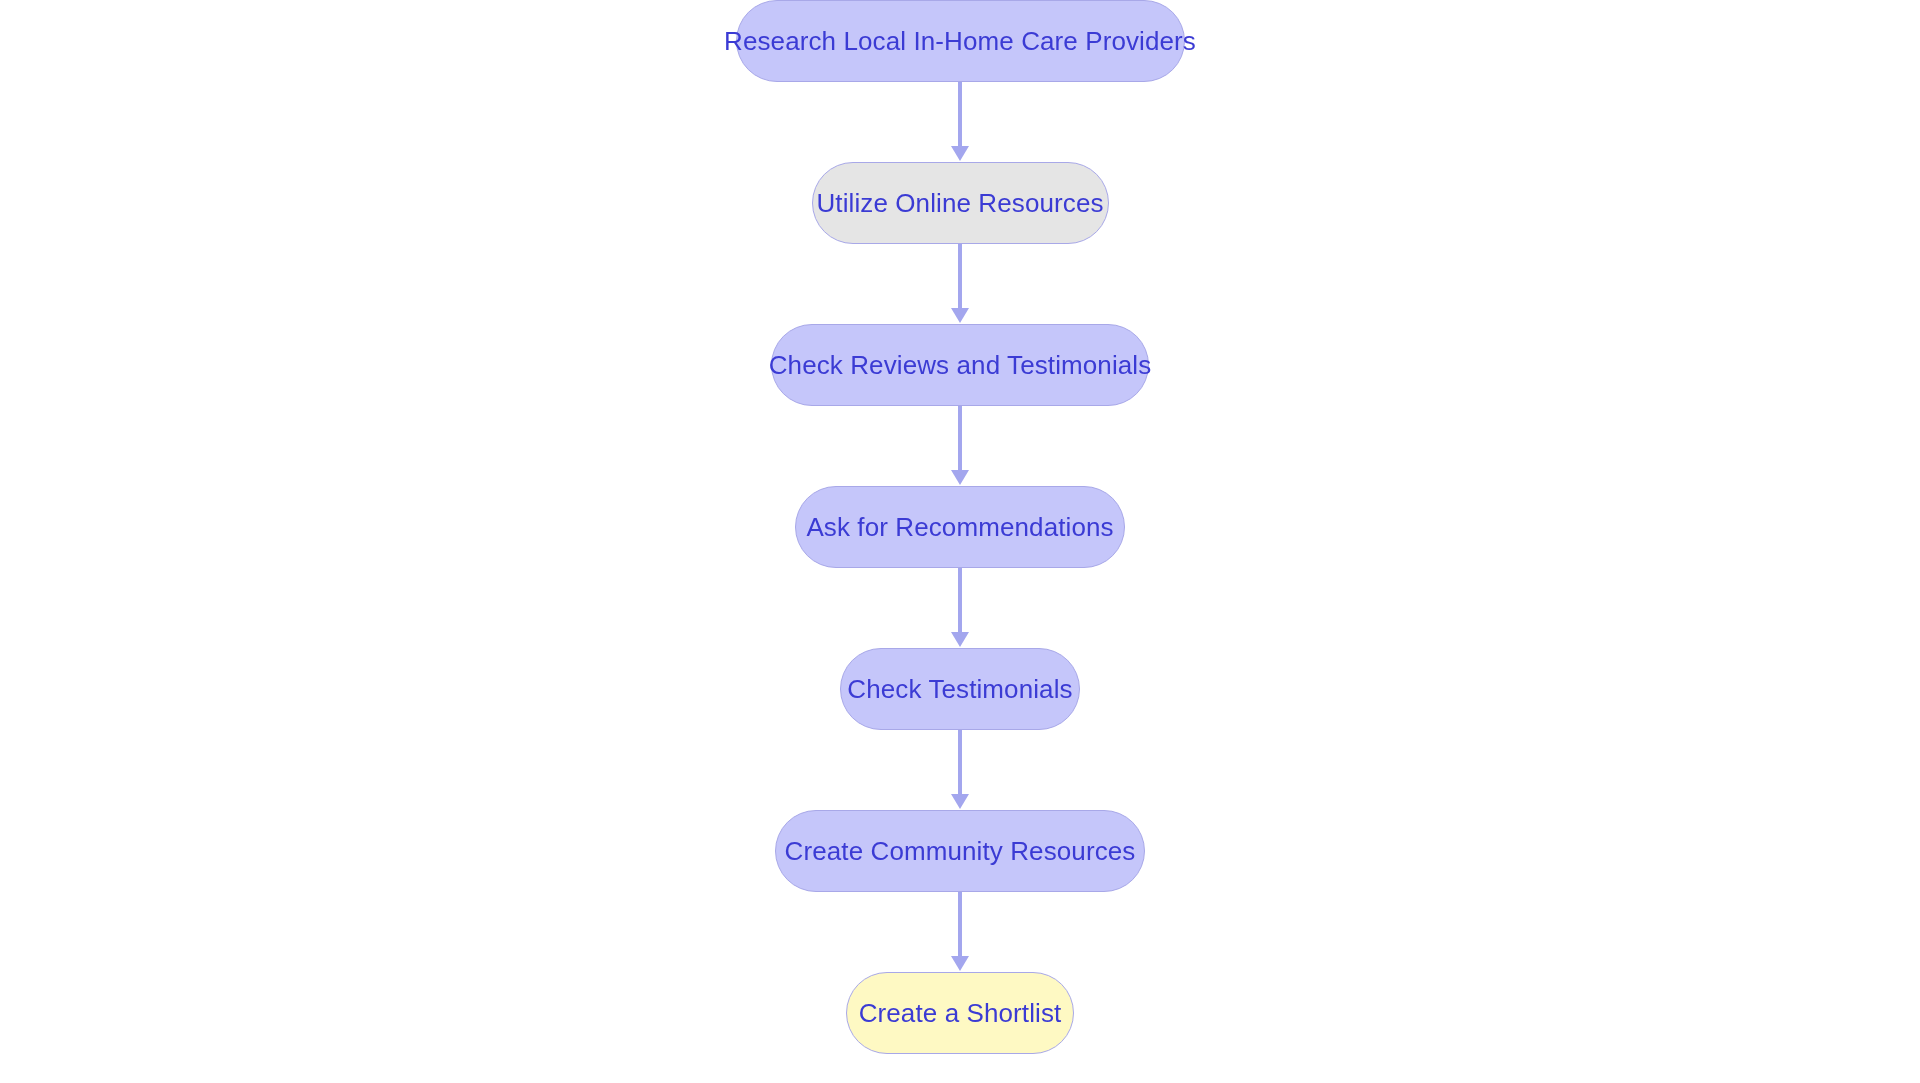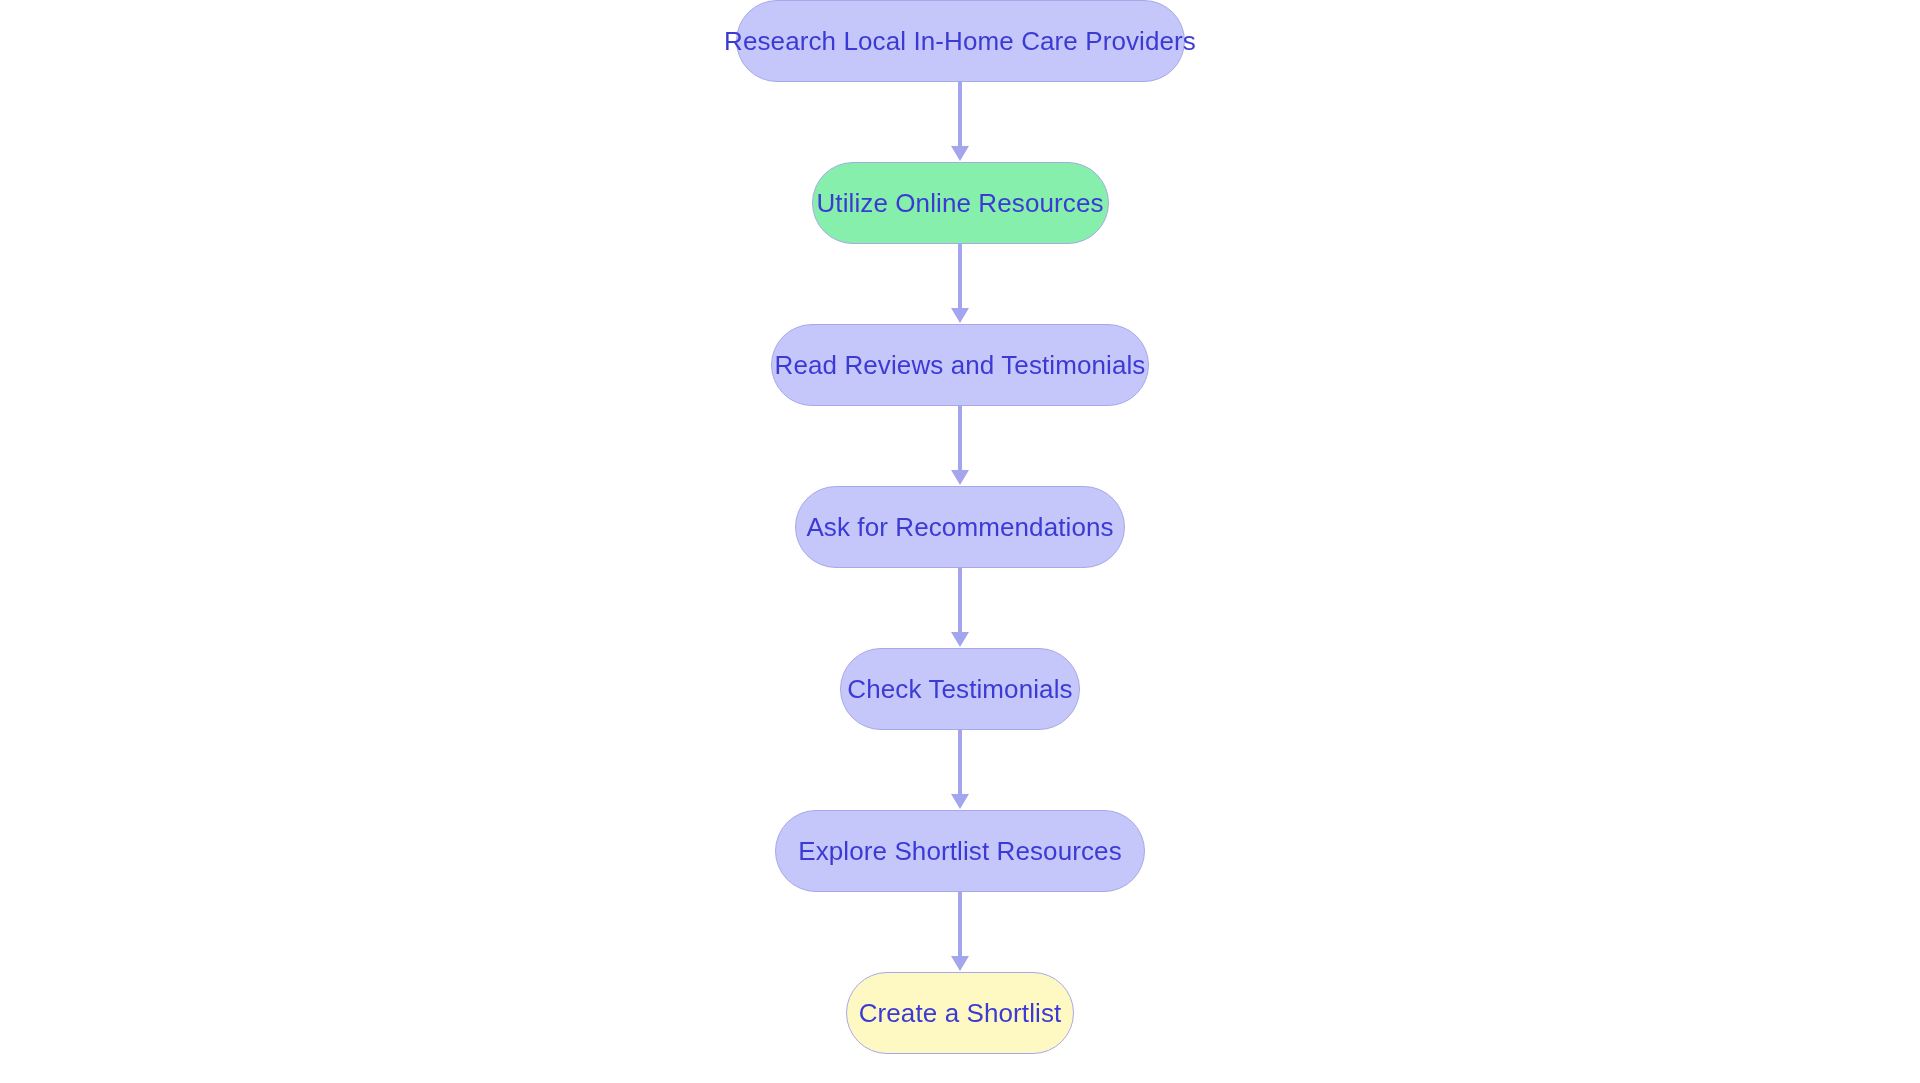--- a/index.html
+++ b/index.html
@@ -90,31 +90,31 @@
 
     <div class="node" style="width: 449px; background: rgb(197, 198, 250); border-color: rgb(168, 168, 232);">
       <span class="node-label" style="color: rgb(59, 59, 212);">Research Local In-Home Care Providers</span>
     </div>
 
     <div class="connector">
       <div class="shaft" style="background: rgb(163, 166, 238);"></div>
       <div class="head" style="border-top-color: rgb(163, 166, 238);"></div>
     </div>
 
-    <div class="node" style="width: 297px; background: #86efac; border-color: rgb(168, 168, 232);">
+    <div class="node" style="width: 297px; background: #e5e5e5; border-color: rgb(168, 168, 232);">
       <span class="node-label" style="color: rgb(59, 59, 212);">Utilize Online Resources</span>
     </div>
 
     <div class="connector">
       <div class="shaft" style="background: rgb(163, 166, 238);"></div>
       <div class="head" style="border-top-color: rgb(163, 166, 238);"></div>
     </div>
 
     <div class="node" style="width: 378px; background: rgb(197, 198, 250); border-color: rgb(168, 168, 232);">
-      <span class="node-label" style="color: rgb(59, 59, 212);">Read Reviews and Testimonials</span>
+      <span class="node-label" style="color: rgb(59, 59, 212);">Check Reviews and Testimonials</span>
     </div>
 
     <div class="connector">
       <div class="shaft" style="background: rgb(163, 166, 238);"></div>
       <div class="head" style="border-top-color: rgb(163, 166, 238);"></div>
     </div>
 
     <div class="node" style="width: 330px; background: rgb(197, 198, 250); border-color: rgb(168, 168, 232);">
       <span class="node-label" style="color: rgb(59, 59, 212); text-align: right;">Ask for Recommendations</span>
     </div>
@@ -127,21 +127,21 @@
     <div class="node" style="width: 240px; background: rgb(197, 198, 250); border-color: rgb(168, 168, 232);">
       <span class="node-label" style="color: rgb(59, 59, 212);">Check Testimonials</span>
     </div>
 
     <div class="connector">
       <div class="shaft" style="background: rgb(163, 166, 238);"></div>
       <div class="head" style="border-top-color: rgb(163, 166, 238);"></div>
     </div>
 
     <div class="node" style="width: 370px; background: rgb(197, 198, 250); border-color: rgb(168, 168, 232);">
-      <span class="node-label" style="color: rgb(59, 59, 212);">Explore Shortlist Resources</span>
+      <span class="node-label" style="color: rgb(59, 59, 212);">Create Community Resources</span>
     </div>
 
     <div class="connector">
       <div class="shaft" style="background: rgb(163, 166, 238);"></div>
       <div class="head" style="border-top-color: rgb(163, 166, 238);"></div>
     </div>
 
     <div class="node" style="width: 228px; background: #fef9c3; border-color: rgb(168, 168, 232);">
       <span class="node-label" style="color: rgb(59, 59, 212);">Create a Shortlist</span>
     </div>

